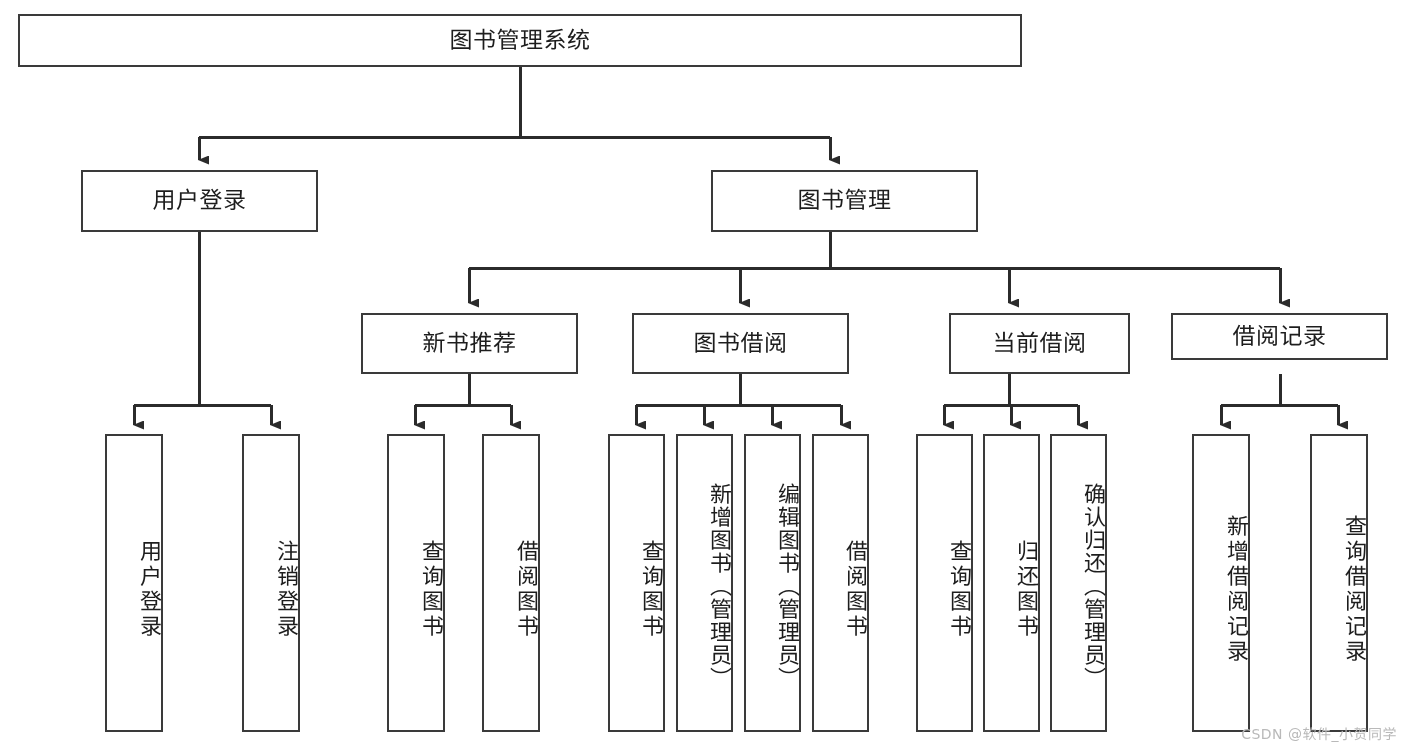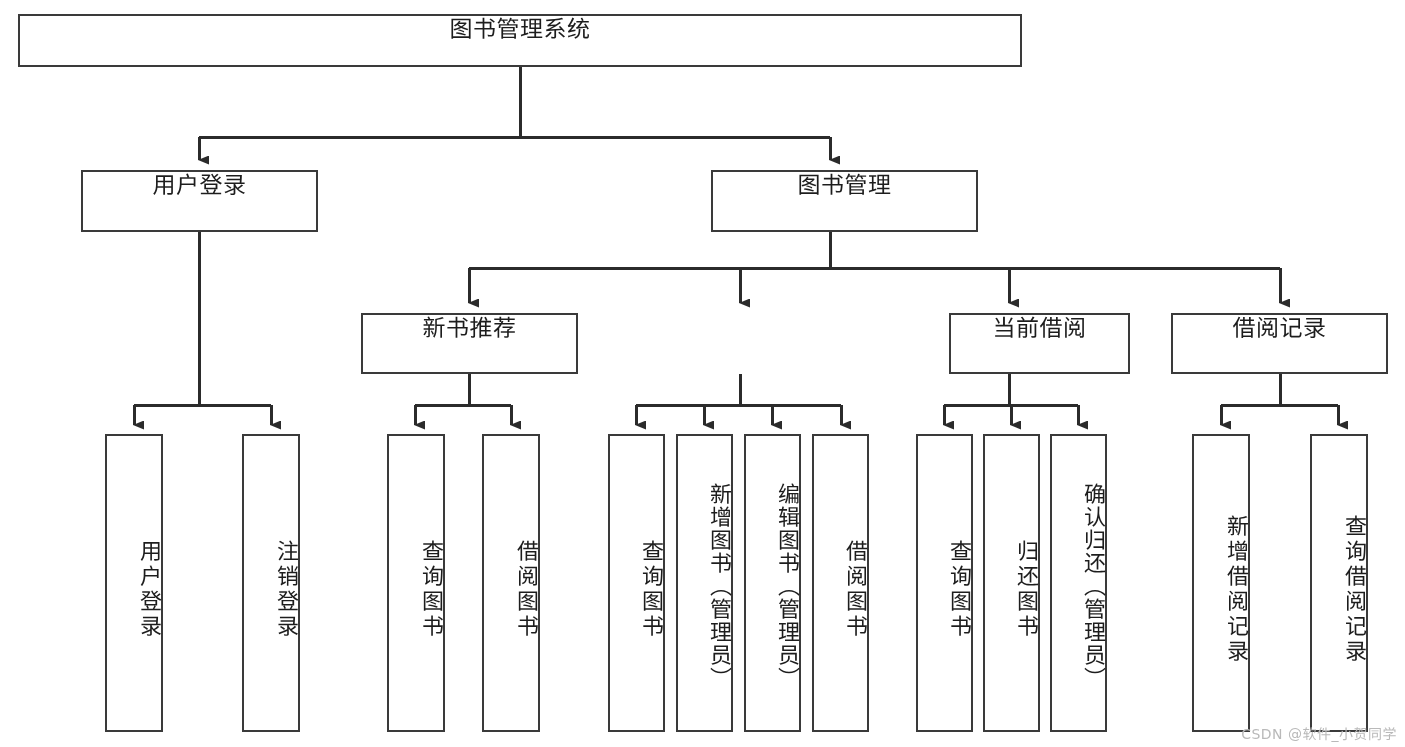--- a/index.html
+++ b/index.html
@@ -25,20 +25,21 @@
     width: 1405px;
     height: 747px;
     pointer-events: none;
   }
   .node {
     position: absolute;
     box-sizing: border-box;
     background: #ffffff;
     border: 2px solid #3a3a3a;
     display: flex;
+    align-items: center;
     justify-content: center;
     color: #1d1d1d;
     line-height: 1.18;
     text-align: center;
   }
   .node-h {
     font-size: 23px;
     letter-spacing: 0.5px;
     writing-mode: horizontal-tb;
   }
@@ -134,24 +135,27 @@
   <div class="node node-h" style="left:81px; top:170px; width:237px; height:62px;">
     <span>用户登录</span>
   </div>
   <div class="node node-h" style="left:711px; top:170px; width:267px; height:62px;">
     <span>图书管理</span>
   </div>
 
   <div class="node node-h" style="left:361px; top:313px; width:217px; height:61px;">
     <span>新书推荐</span>
   </div>
+  <div class="node node-h" style="left:632px; top:313px; width:217px; height:61px;">
+    <span>图书借阅</span>
+  </div>
   <div class="node node-h" style="left:901px; top:313px; width:181px; height:61px;margin-left:48px;">
     <span>当前借阅</span>
   </div>
-  <div class="node node-h" style="left:1171px; top:313px; width:217px; height:61px;">
+  <div class="node node-h" style="left:1171px; top:313px; width:217px; height:47px;">
     <span>借阅记录</span>
   </div>
 
   <div class="node node-v" style="left:105px; top:434px; width:58px; height:298px;">
     <span class="vtext">用户登录</span>
   </div>
   <div class="node node-v" style="left:242px; top:434px; width:58px; height:298px;">
     <span class="vtext">注销登录</span>
   </div>
 

